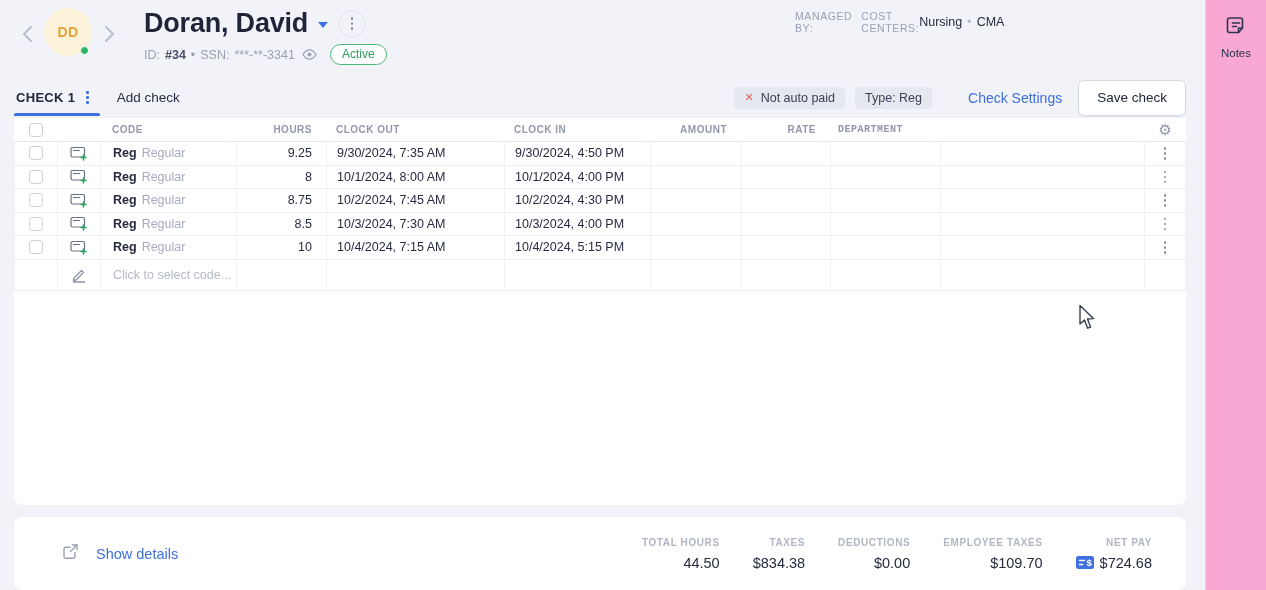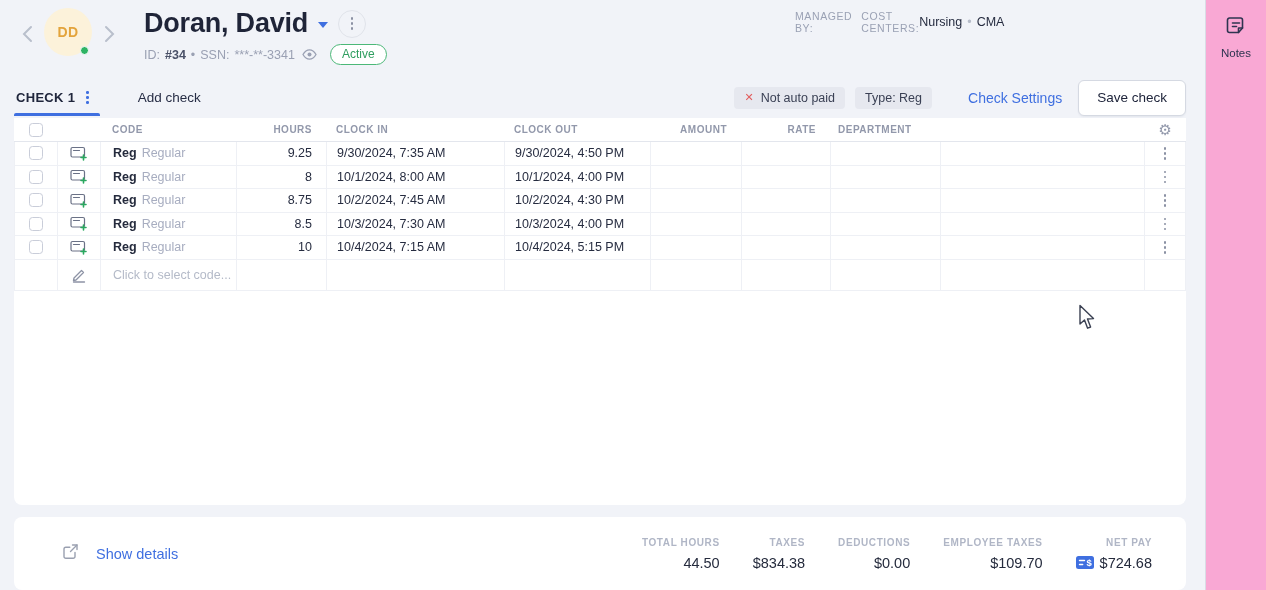--- a/index.html
+++ b/index.html
@@ -35,45 +35,45 @@
   .info-col { display:flex; flex-direction:row; gap:9px; }
   .info-col.a { width:186px; }
   .info-col.b { width:191px; }
   .info-row { display:flex; align-items:center; justify-content:space-between; }
   .info-label { color:#9aa1b4; letter-spacing:.6px; font-size:10.5px; }
   .info-value { color:#262c40; font-size:12.5px; text-align:right; display:flex; align-items:center; gap:5px; }
   .mid-dot { color:#b6bcc9; }
   .ellipsis-badge { width:16px; height:16px; border-radius:50%; background:#c9cdd8; color:#fff; font-size:9px; letter-spacing:.5px; display:inline-flex; align-items:center; justify-content:center; cursor:pointer; }
 
   
-  .tab-row { position:absolute; left:14px; top:79px; width:1172px; height:37px; display:flex; align-items:center;gap:32px; }
+  .tab-row { position:absolute; left:14px; top:79px; width:1172px; height:37px; display:flex; align-items:center; }
   .check-tab { display:flex; align-items:center; gap:11px; height:100%; padding:0 2px; position:relative; cursor:pointer; }
   .check-tab .tab-label { font-size:13px; font-weight:bold; color:#20263c; letter-spacing:.3px; }
   .tab-underline { position:absolute; left:0; bottom:0; width:86px; height:3px; background:#3f6fe0; border-radius:2px 2px 0 0; }
-  .add-check { margin-left:15px; font-size:13.5px; font-weight:500; color:#272d45; cursor:pointer; }
+  .add-check { margin-left:26px; font-size:13.5px; font-weight:500; color:#272d45; cursor:pointer; }
   .tab-right { margin-left:auto; display:flex; align-items:center; }
   .pill { background:#e6e8ef; border-radius:4px; height:22px; display:flex; align-items:center; gap:7px; padding:0 10px; font-size:12.5px; color:#3a4054; }
   .pill + .pill { margin-left:10px; }
   .pill .x { color:#e25c5c; font-size:11px; cursor:pointer; }
   .check-settings { margin-left:36px; font-size:14px; font-weight:500; color:#3f6fe0; cursor:pointer; }
   .save-check-btn { margin-left:16px; background:#fff; border:1px solid #d5d9e2; border-radius:6px; height:36px; padding:0 18px; font-size:13.5px; color:#20263c; font-family:inherit; cursor:pointer; box-shadow:0 1px 2px rgba(20,30,60,.06); }
 
   
   .table-panel { position:absolute; left:14px; top:118px; width:1172px; height:387px; background:#fff; border-radius:0 0 8px 8px; }
   .tgrid { display:grid; grid-template-columns:43px 43px 136px 90px 178px 146px 91px 89px 110px 1fr 41px; align-items:stretch; }
   .thead { height:24px; border-bottom:1px solid #e3e6ed; }
   .thead > div { display:flex; align-items:center; font-size:10px; color:#9298ab; font-weight:bold; letter-spacing:.5px; }
   .trow { height:23.5px; border-left:1px solid #eef0f5; }
   .trow > div { border-right:1px solid #eef0f5; border-bottom:1px solid #eef0f5; display:flex; align-items:center; font-size:12.5px; }
   .trow.newrow { height:31px; }
   .c-center { justify-content:center; }
   .c-right { justify-content:flex-end; padding-right:14px; }
   .c-left12 { padding-left:12px; }
   .c-left10 { padding-left:10px; }
-  .c-left8 { padding-left:8px; }
+  .c-left8 { padding-left:8px;font-family:Liberation Mono, monospace; }
   .code-main { color:#252b3d; font-weight:bold; margin-right:5px; }
   .code-desc { color:#a7adc0; }
   .cell-dark { color:#262c40; }
   .placeholder { color:#b4bac8; }
   .checkbox { width:14px; height:14px; border:1.5px solid #c9cdd9; border-radius:3.5px; background:#fff; cursor:pointer; }
   .gear { color:#9298ab; font-size:15px; cursor:pointer; line-height:1; }
   .row-kebab { cursor:pointer; }
 
   
   .footer-panel { position:absolute; left:14px; top:517px; width:1172px; height:73px; background:#fff; border-radius:8px; display:flex; align-items:center; }
@@ -190,22 +190,22 @@
 </div>
 
 <div class="table-panel">
   <div class="tgrid thead">
     <div class="c-center">
         <span class="checkbox"></span>
       </div>
     <div></div>
     <div class="c-left12">CODE</div>
     <div class="c-right">HOURS</div>
+    <div class="c-left10">CLOCK OUT</div>
     <div class="c-left10">CLOCK IN</div>
-    <div class="c-left10">CLOCK OUT</div>
     <div class="c-right">AMOUNT</div>
     <div class="c-right">RATE</div>
     <div class="c-left8">DEPARTMENT</div>
     <div></div>
     <div class="c-center">
         <span class="gear">⚙</span>
       </div>
   </div>
 
   <div class="tgrid trow">

